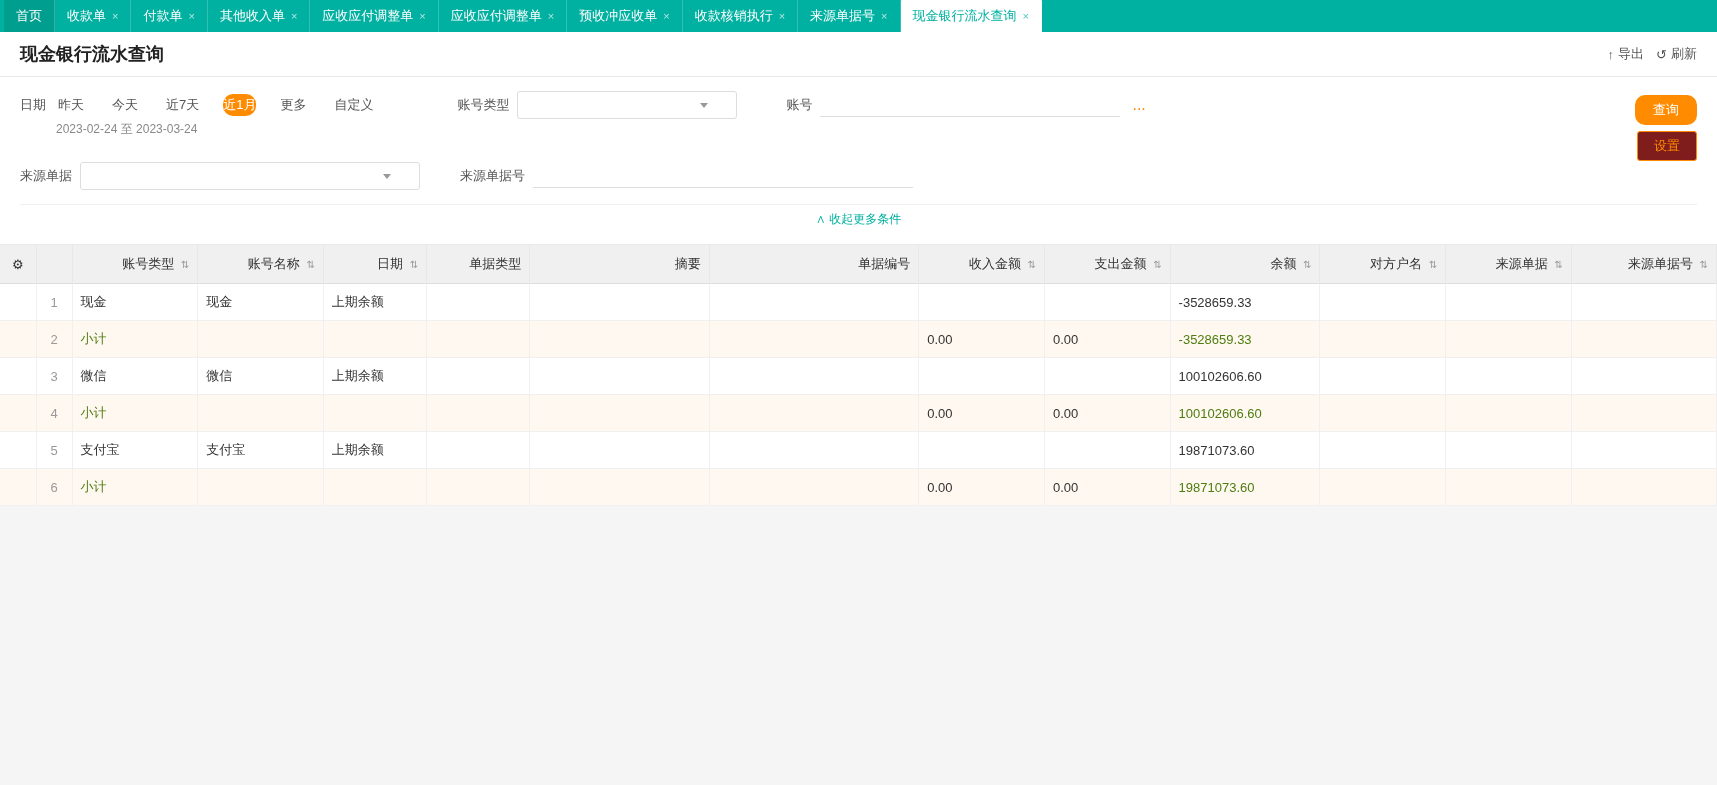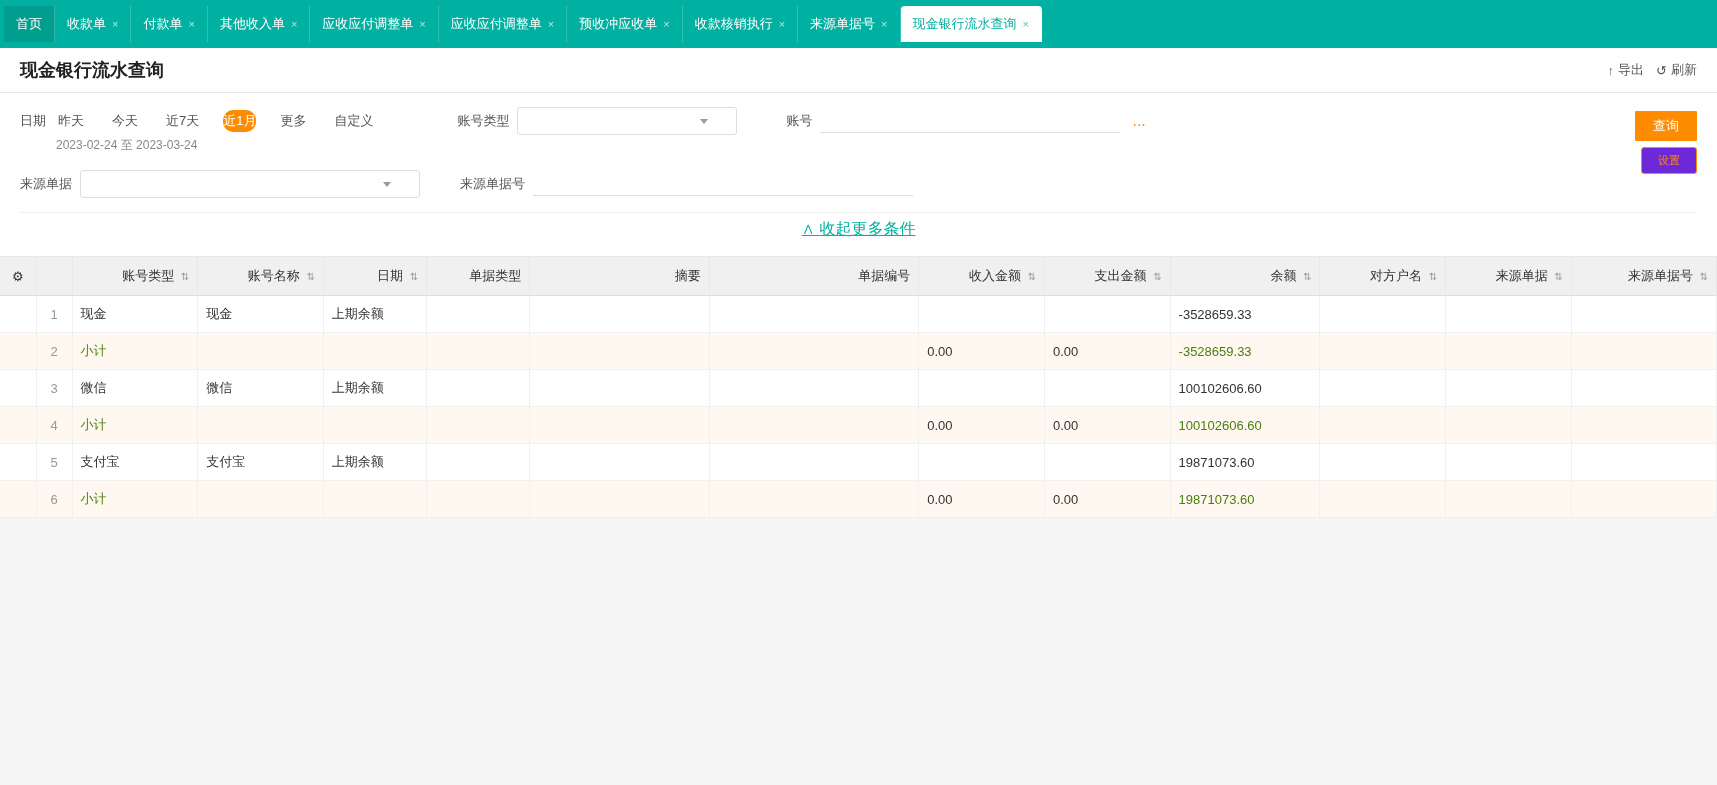--- a/index.html
+++ b/index.html
@@ -3,21 +3,21 @@
   <meta charset="utf-8">
   <style>
     * { box-sizing: border-box; margin: 0; padding: 0; }
     body { font-family: "Microsoft YaHei", "PingFang SC", sans-serif; font-size: 13px; background: #f5f5f5; color: #333; }
 
     
     .top-nav {
       background: #00b0a0;
       display: flex;
       align-items: center;
-      height: 48px;
+      height: 32px;
       padding: 0 4px;
       overflow: hidden;
     }
     .nav-tab {
       display: flex;
       align-items: center;
       height: 36px;
       padding: 0 12px;
       color: #fff;
       font-size: 13px;
@@ -140,42 +140,41 @@
       color: #ff8c00;
       cursor: pointer;
       font-size: 16px;
       margin-left: 4px;
     }
     .collapse-bar {
       text-align: center;
       padding: 6px;
       color: #00b0a0;
       cursor: pointer;
-      font-size: 16px;
+      font-size: 12px;
       border-top: 1px solid #f0f0f0;
       margin-top: 4px;
-      text-decoration: underline;
     }
     .btn-query {
       background: #ff8c00;
       color: #fff;
       border: none;
-      border-radius: 1px;
+      border-radius: 10px;
       padding: 6px 18px;
       cursor: pointer;
       font-size: 13px;
     }
     .btn-settings {
-      background: #6d28d9;
+      background: #7f1d1d;
       color: #ff8c00;
       border: 1px solid #ff8c00;
       border-radius: 3px;
       padding: 5px 16px;
       cursor: pointer;
-      font-size: 11px;
+      font-size: 13px;
     }
     .top-right-btns {
       display: flex;
       flex-direction: column;
       gap: 6px;
       align-items: flex-end;
     }
 
     
     .table-container {
@@ -326,21 +325,21 @@
             <span class="chevron-down"></span>
           </div>
         </div>
         <div class="filter-item" style="margin-left: 29px;">
           <span class="filter-label">账号</span>
           <input class="filter-input" style="min-width: 300px;">
           <span class="ellipsis-btn">...</span>
         </div>
       </div>
 
-      <div style="margin-left: 32px; margin-top: -8px; margin-bottom: 16px;">
+      <div style="margin-left: 32px; margin-top: -8px; margin-bottom: 24px;">
         <span class="date-range">2023-02-24 至 2023-03-24</span>
       </div>
 
       <div class="filter-row">
         <div class="filter-item">
           <span class="filter-label">来源单据</span>
           <div class="filter-select" style="min-width:340px;">
             <span></span>
             <span class="chevron-down"></span>
           </div>

